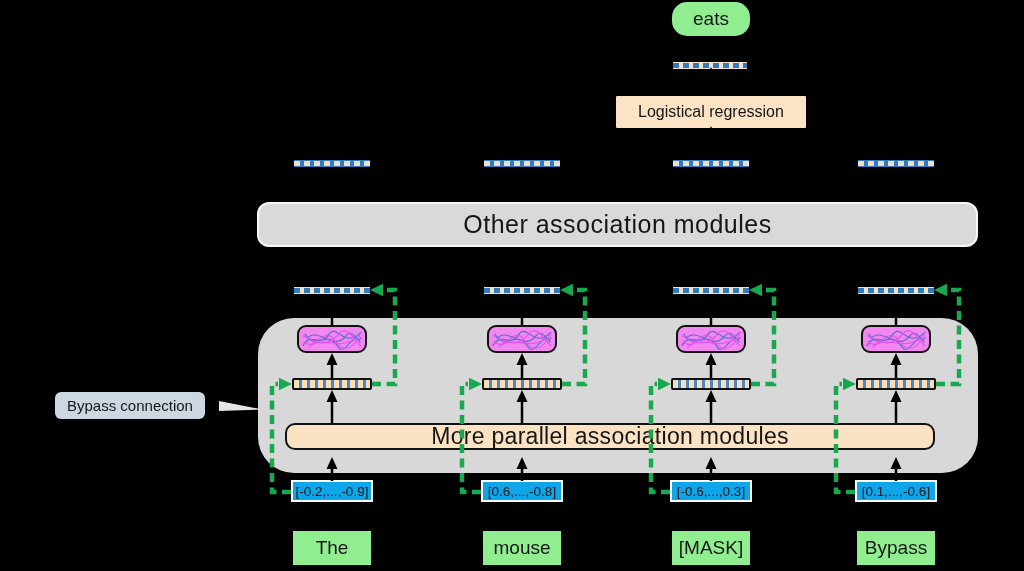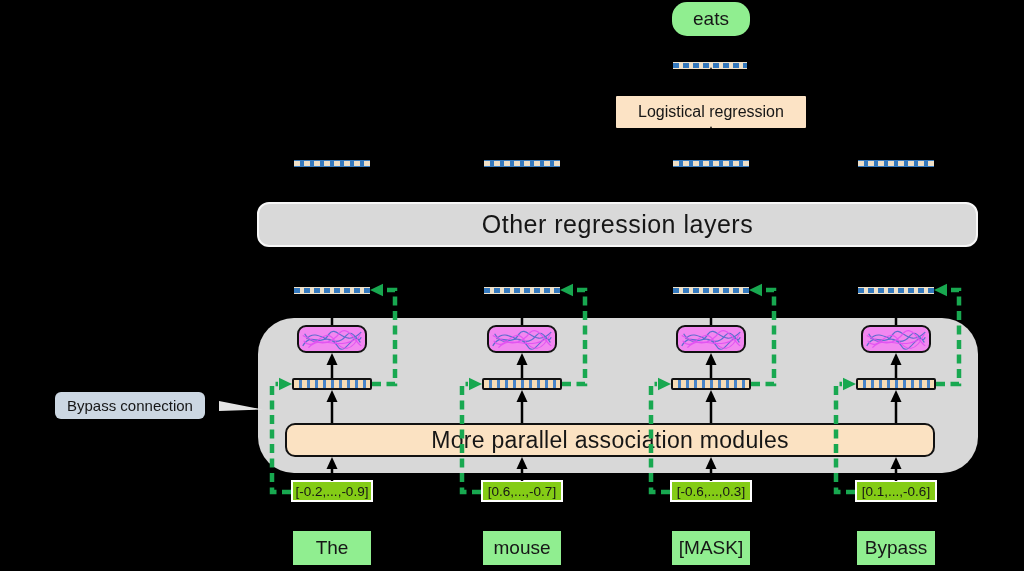--- a/index.html
+++ b/index.html
@@ -5,30 +5,30 @@
   html,body{margin:0;padding:0;background:#000;}
   .stage{position:relative;width:1024px;height:571px;background:#000;overflow:hidden;
          font-family:"Liberation Sans", sans-serif;}
   .box{position:absolute;box-sizing:border-box;display:flex;align-items:center;
        justify-content:center;color:#161616;white-space:nowrap;}
   
   .other-layers{left:257px;top:202px;width:721px;height:45px;background:#d9d9d9;
                 border:2px solid #f7f7f7;border-radius:12px;font-size:25px;letter-spacing:.5px;z-index:1;}
   .container-box{position:absolute;left:258px;top:318px;width:720px;height:155px;
                  background:#d8d8d8;border-radius:36px;z-index:1;}
-  .modules{left:285px;top:423px;width:650px;height:34px;background:#fbe2c2;
+  .modules{left:285px;top:423px;width:650px;height:27px;background:#fbe2c2;
            border:2px solid #111;border-radius:10px;font-size:23px;letter-spacing:.3px;z-index:2;}
   .logistic{left:616px;top:96px;width:190px;height:32px;background:#fce3c5;
             border-radius:1px;font-size:16px;z-index:2;text-align:right;}
   
   .token{top:531px;width:78px;height:34px;background:#90ee90;font-size:19px;
          left:calc(var(--c) - 39px);z-index:4;}
   .eats{left:672px;top:2px;border-radius:15px;}
   .embedding{top:480px;height:22px;width:82px;left:calc(var(--c) - 41px);
-             background:#84cc16;border:2px solid #fff;font-size:13.5px;z-index:4;}
+             background:#0ea5e9;border:2px solid #fff;font-size:13.5px;z-index:4;}
   
   .vec{position:absolute;box-sizing:border-box;z-index:4;}
   .midvec{top:160px;height:7px;width:76px;left:calc(var(--c) - 38px);
           background:repeating-linear-gradient(90deg,#eddfc8 0 6px,#3579bd 6px 10px);
           border-top:1px solid #3579bd;border-bottom:1px solid #3579bd;}
   .outvec{top:287px;height:7px;width:76px;left:calc(var(--c) - 38px);
           background:repeating-linear-gradient(90deg,#3579bd 0 6px,#efe2cb 6px 10px);
           border-top:1px solid #efe2cb;border-bottom:1px solid #efe2cb;}
   .stripvec{top:378px;height:12px;width:80px;left:calc(var(--c) - 40px);
             border:2px solid #111;border-radius:2px;
@@ -48,21 +48,21 @@
   .ghead{fill:#18a850;}
   .bline{fill:none;stroke:#000;stroke-width:2.5;}
   .bhead{fill:#000;}
   .tail{fill:#e4e4e4;}
 </style>
 </head>
 <body>
 
 <div class="stage">
 
-  <div class="box other-layers">Other regression layers</div>
+  <div class="box other-layers">Other association modules</div>
 
   <div class="container-box"></div>
 
   <div class="box modules">More parallel association modules</div>
 
   <div class="box logistic">Logistical regression</div>
 
   <div class="box token eats" style="--c:711px">eats</div>
 
   <div class="vec outvec" style="left:673px;top:62px;width:74px"></div>
@@ -86,21 +86,21 @@
   <div class="col" style="--c:522px">
     <div class="vec midvec"></div>
     <div class="vec outvec"></div>
     <div class="box assoc">
       <svg class="scribble" viewBox="0 0 70 28" preserveAspectRatio="none">
           <path class="sb" d="M4,22 C14,4 22,26 32,8 C40,-4 48,26 66,6 M6,8 C18,30 28,0 42,24 C50,34 58,2 65,18 M8,14 C20,-2 36,30 50,10 C58,0 62,22 66,12"></path>
           <path class="sv" d="M5,16 C16,32 26,-4 38,16 C46,28 56,30 65,8 M4,10 C18,18 30,26 44,6 C52,-2 60,18 66,22 M10,24 C24,8 40,28 60,14"></path>
         </svg>
     </div>
     <div class="vec stripvec"></div>
-    <div class="box embedding">[0.6,...,-0.7]</div>
+    <div class="box embedding">[0.6,...,-0.8]</div>
     <div class="box token">mouse</div>
   </div>
 
   <div class="col" style="--c:711px">
     <div class="vec midvec"></div>
     <div class="vec outvec"></div>
     <div class="box assoc">
       <svg class="scribble" viewBox="0 0 70 28" preserveAspectRatio="none">
           <path class="sb" d="M4,22 C14,4 22,26 32,8 C40,-4 48,26 66,6 M6,8 C18,30 28,0 42,24 C50,34 58,2 65,18 M8,14 C20,-2 36,30 50,10 C58,0 62,22 66,12"></path>
           <path class="sv" d="M5,16 C16,32 26,-4 38,16 C46,28 56,30 65,8 M4,10 C18,18 30,26 44,6 C52,-2 60,18 66,22 M10,24 C24,8 40,28 60,14"></path>

